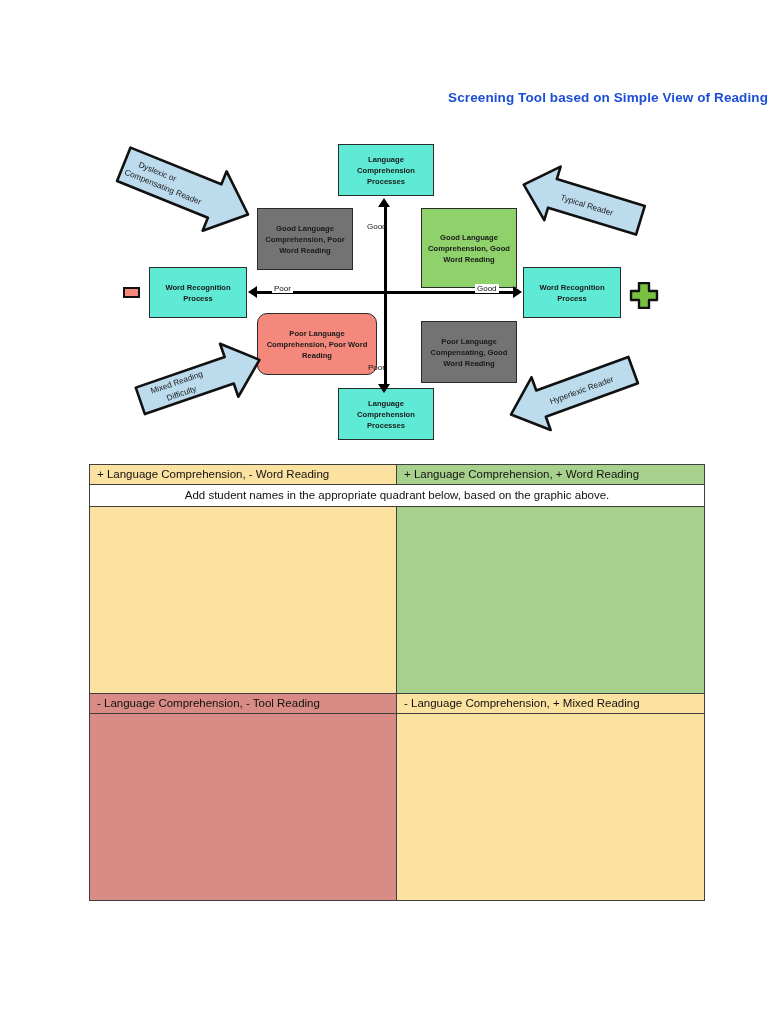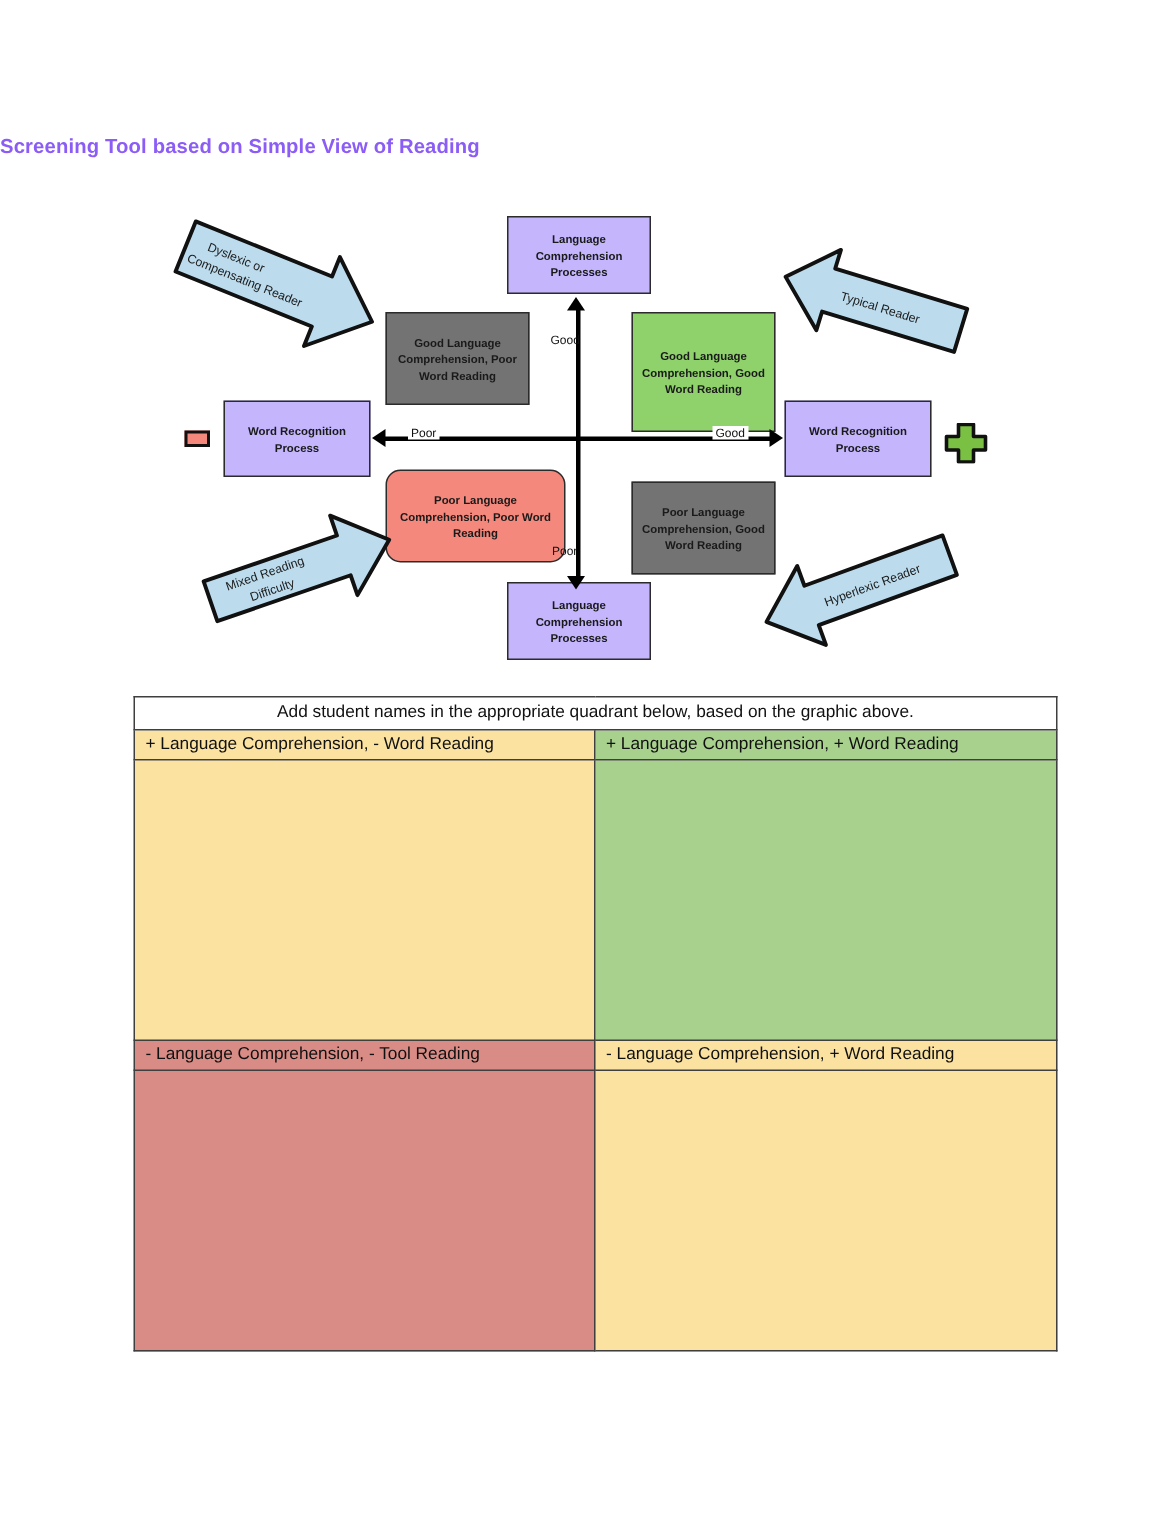--- a/index.html
+++ b/index.html
@@ -15,24 +15,24 @@
     position: relative;
     overflow: hidden;
   }
 
   
   #page-title {
     position: absolute;
     top: 90px;
     left: 0;
     width: 768px;
-    text-align: left;
+    text-align: right;
     font-size: 13.5px;
     font-weight: bold;
-    color: #8b5cf6;
+    color: #1d4ed8;
     letter-spacing: 0.1px;
   }
 
   
   #diagram {
     position: absolute;
     top: 130px;
     left: 0;
     width: 768px;
     height: 325px;
@@ -45,21 +45,21 @@
     display: flex;
     align-items: center;
     justify-content: center;
     text-align: center;
     font-size: 7.6px;
     line-height: 1.45;
     font-weight: bold;
     color: #1a1a1a;
     padding: 2px;
   }
-  .gray  { background: #c4b5fd; }
+  .gray  { background: #5eead4; }
   .yellow{ background: #737373; }
   .green { background: #8fd16a; }
   .red   { background: #f4887c; }
 
   
   .axis-v {
     position: absolute;
     background: #000;
     width: 3px;
   }
@@ -149,21 +149,21 @@
   <div class="dbox gray" style="left:149px; top:137px; width:98px; height:51px;">Word Recognition Process</div>
 
   <div class="dbox gray" style="left:523px; top:137px; width:98px; height:51px;">Word Recognition Process</div>
 
   <div class="dbox yellow" style="left:257px; top:78px; width:96px; height:62px;">Good Language Comprehension, Poor Word Reading</div>
 
   <div class="dbox green" style="left:421px; top:78px; width:96px; height:80px;">Good Language Comprehension, Good Word Reading</div>
 
   <div class="dbox red" style="left:257px; top:183px; width:120px; height:62px;border-radius:10px;">Poor Language Comprehension, Poor Word Reading</div>
 
-  <div class="dbox yellow" style="left:421px; top:191px; width:96px; height:62px;">Poor Language Comprehension, Good Word Reading</div>
+  <div class="dbox yellow" style="left:421px; top:191px; width:96px; height:62px;">Poor Language Compensating, Good Word Reading</div>
 
   <div class="axis-v" style="left:384px; top:76px; height:180px;"></div>
   <div class="tri tri-up" style="left:378px; top:68px;"></div>
   <div class="tri tri-down" style="left:378px; top:254px;"></div>
   <div class="axis-label" style="left:367px; top:92px;">Good</div>
   <div class="axis-label" style="left:368px; top:233px;">Poor</div>
 
   <div class="axis-h" style="left:256px; top:161px; width:128px;"></div>
   <div class="tri tri-left" style="left:248px; top:156px;"></div>
   <div class="axis-label" style="left:272px; top:154px; background:#fff; padding:0 2px;">Poor</div>
@@ -220,36 +220,36 @@
 
 </div>
 
 <table id="quadrant-table">
   <colgroup>
     <col style="width:307px;">
     <col style="width:308px;">
   </colgroup>
   <tbody>
     <tr>
-      <td class="tbl-header-cell" colspan="2">Add student names in the appropriate quadrant below, based on the graphic above.</td>
-    </tr>
-
-    <tr>
       <td class="quad-label t-yellow">+ Language Comprehension, - Word Reading</td>
       <td class="quad-label t-green">+ Language Comprehension, + Word Reading</td>
     </tr>
 
     <tr>
+      <td class="tbl-header-cell" colspan="2">Add student names in the appropriate quadrant below, based on the graphic above.</td>
+    </tr>
+
+    <tr>
       <td class="quad-body t-yellow"></td>
       <td class="quad-body t-green"></td>
     </tr>
 
     <tr>
       <td class="quad-label t-red">- Language Comprehension, - Tool Reading</td>
-      <td class="quad-label t-yellow">- Language Comprehension, + Word Reading</td>
+      <td class="quad-label t-yellow">- Language Comprehension, + Mixed Reading</td>
     </tr>
 
     <tr>
       <td class="quad-body-short t-red"></td>
       <td class="quad-body-short t-yellow"></td>
     </tr>
   </tbody>
 </table>
 
 </body></html>

